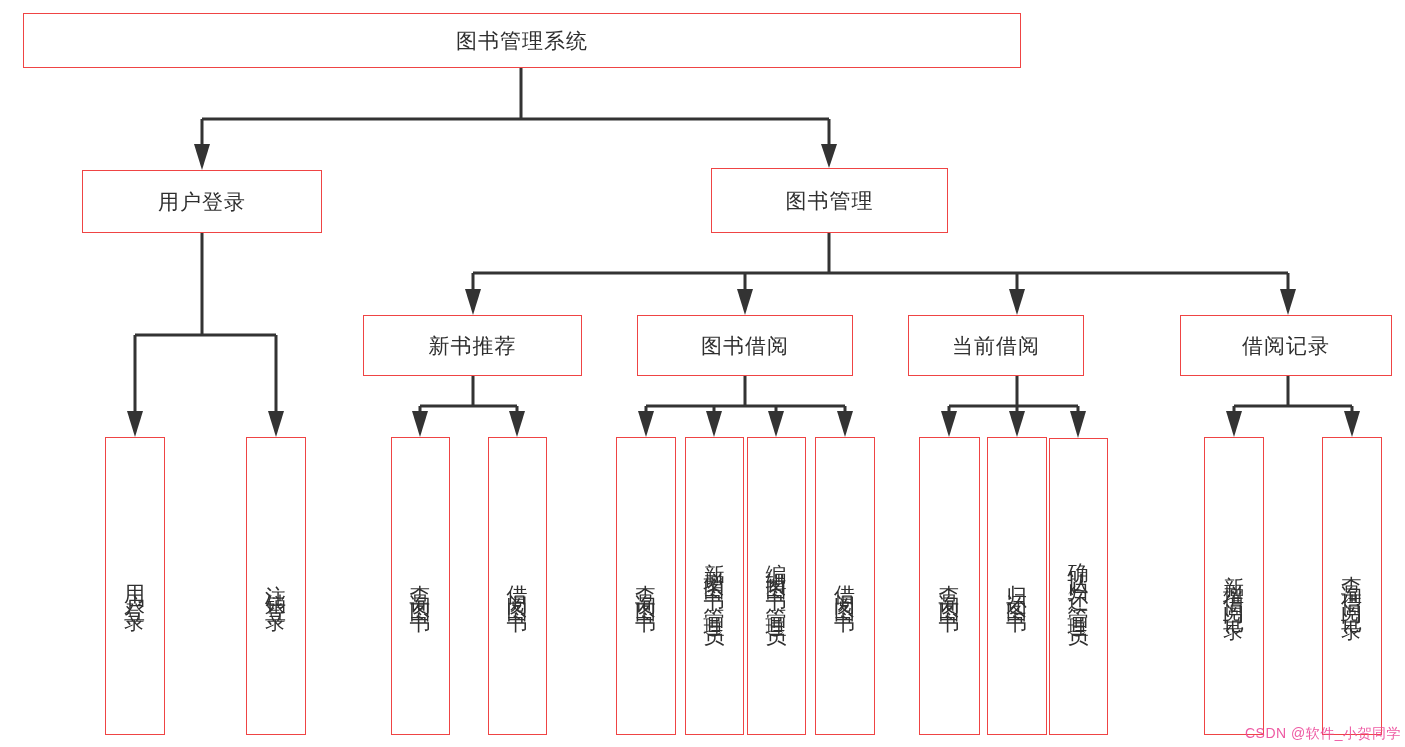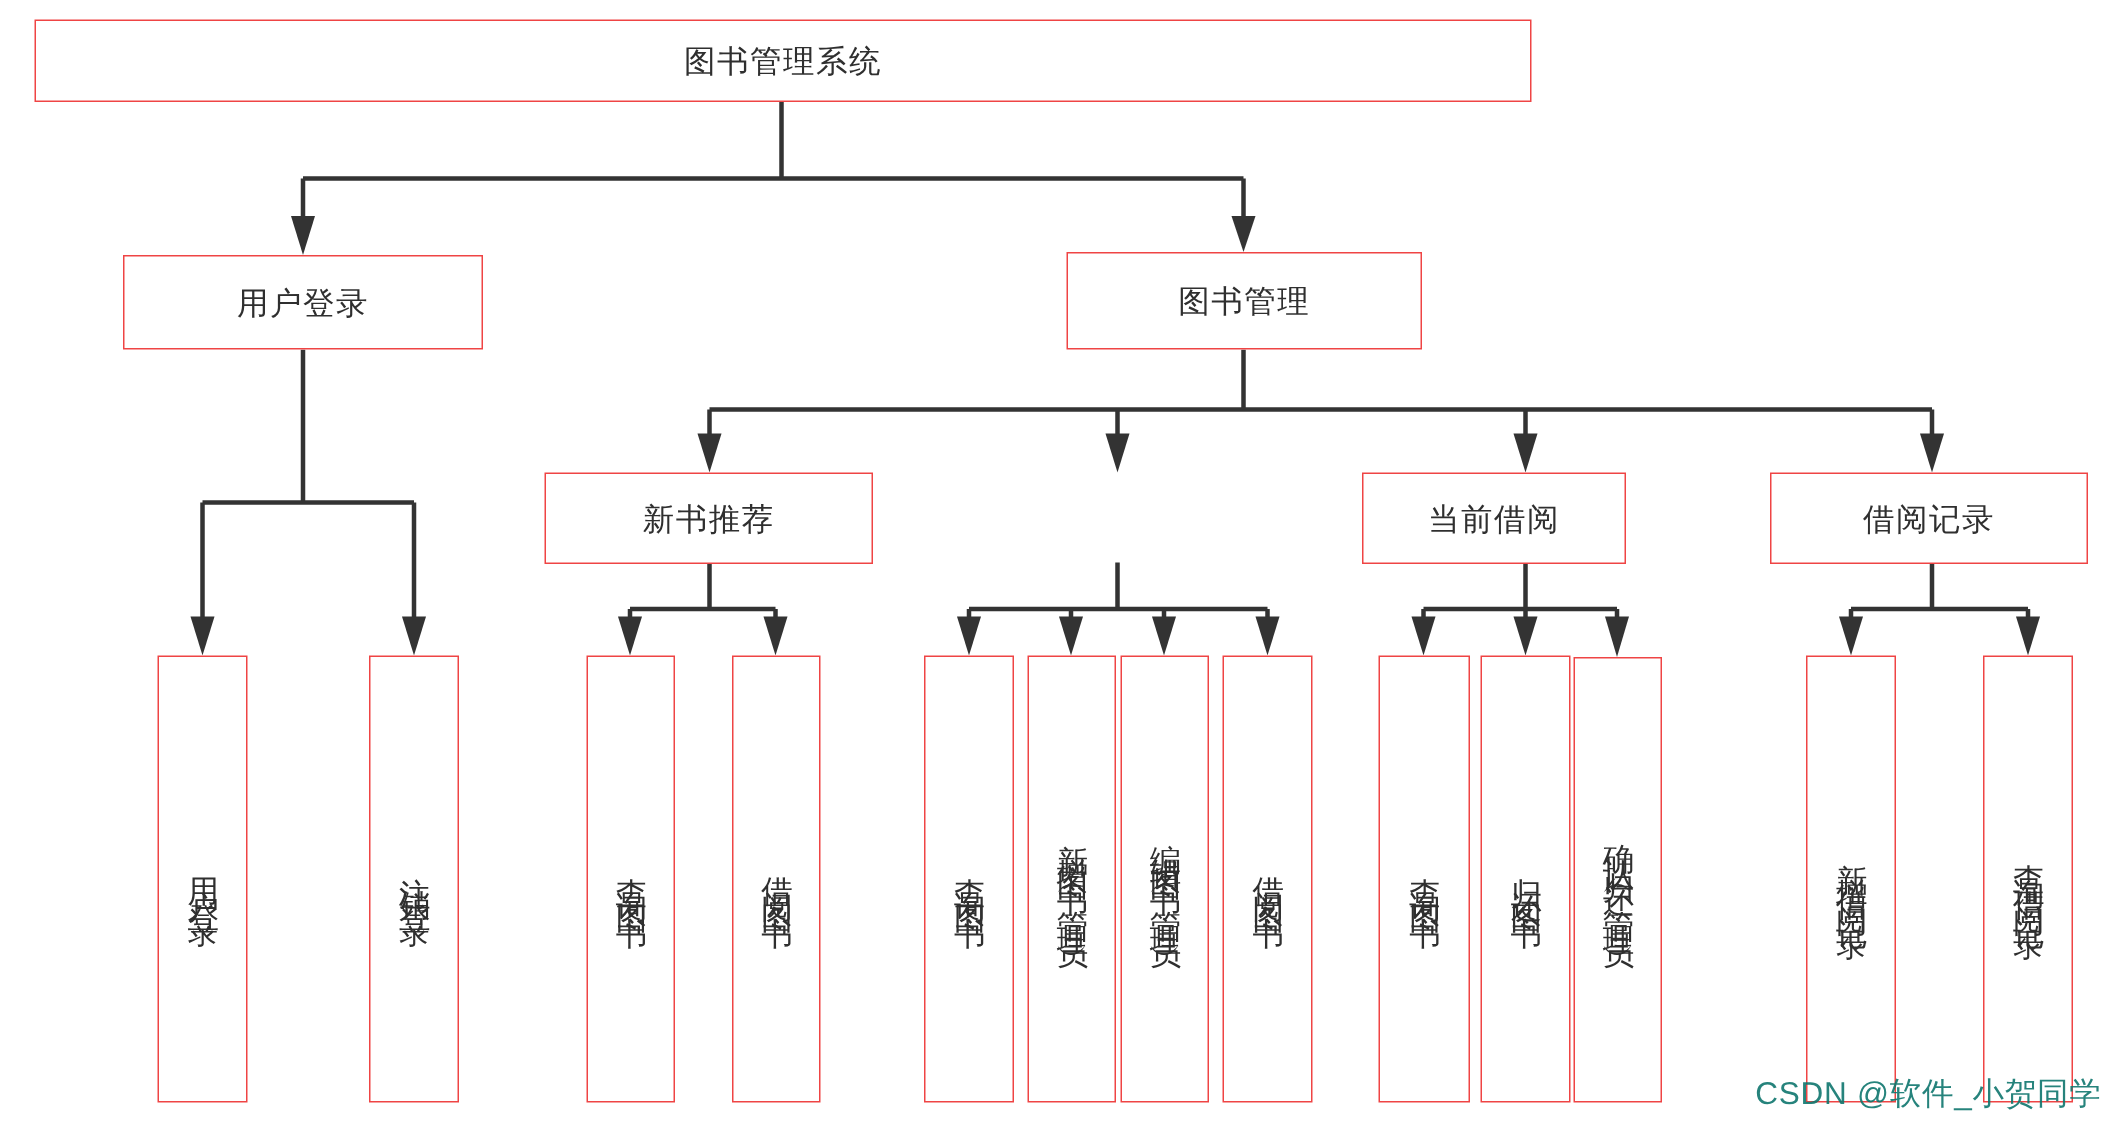--- a/index.html
+++ b/index.html
@@ -28,22 +28,22 @@
     writing-mode:vertical-rl;
     letter-spacing:9px;
     line-height:1;
     white-space:nowrap;
     font-size:21px;
   }
   .watermark{
     position:absolute;
     right:4px;
     bottom:4px;
-    font-size:21px;
-    color:#0f766e;
+    font-size:14px;
+    color:#ec4899;
     opacity:0.9;
     letter-spacing:0.5px;
     z-index:5;
   }
 </style>
 </head>
 <body>
 
 <div class="canvas">
 
@@ -94,20 +94,23 @@
   <div class="box" style="left:82px;top:170px;width:240px;height:63px">
     <span>用户登录</span>
   </div>
   <div class="box" style="left:711px;top:168px;width:237px;height:65px">
     <span>图书管理</span>
   </div>
 
   <div class="box" style="left:363px;top:315px;width:219px;height:61px">
     <span>新书推荐</span>
   </div>
+  <div class="box" style="left:637px;top:315px;width:216px;height:61px">
+    <span>图书借阅</span>
+  </div>
   <div class="box" style="left:908px;top:315px;width:176px;height:61px">
     <span>当前借阅</span>
   </div>
   <div class="box" style="left:1180px;top:315px;width:212px;height:61px">
     <span>借阅记录</span>
   </div>
 
   <div class="box leaf" style="left:105px;top:437px;width:60px;height:298px">
     <span>用户登录</span>
   </div>

